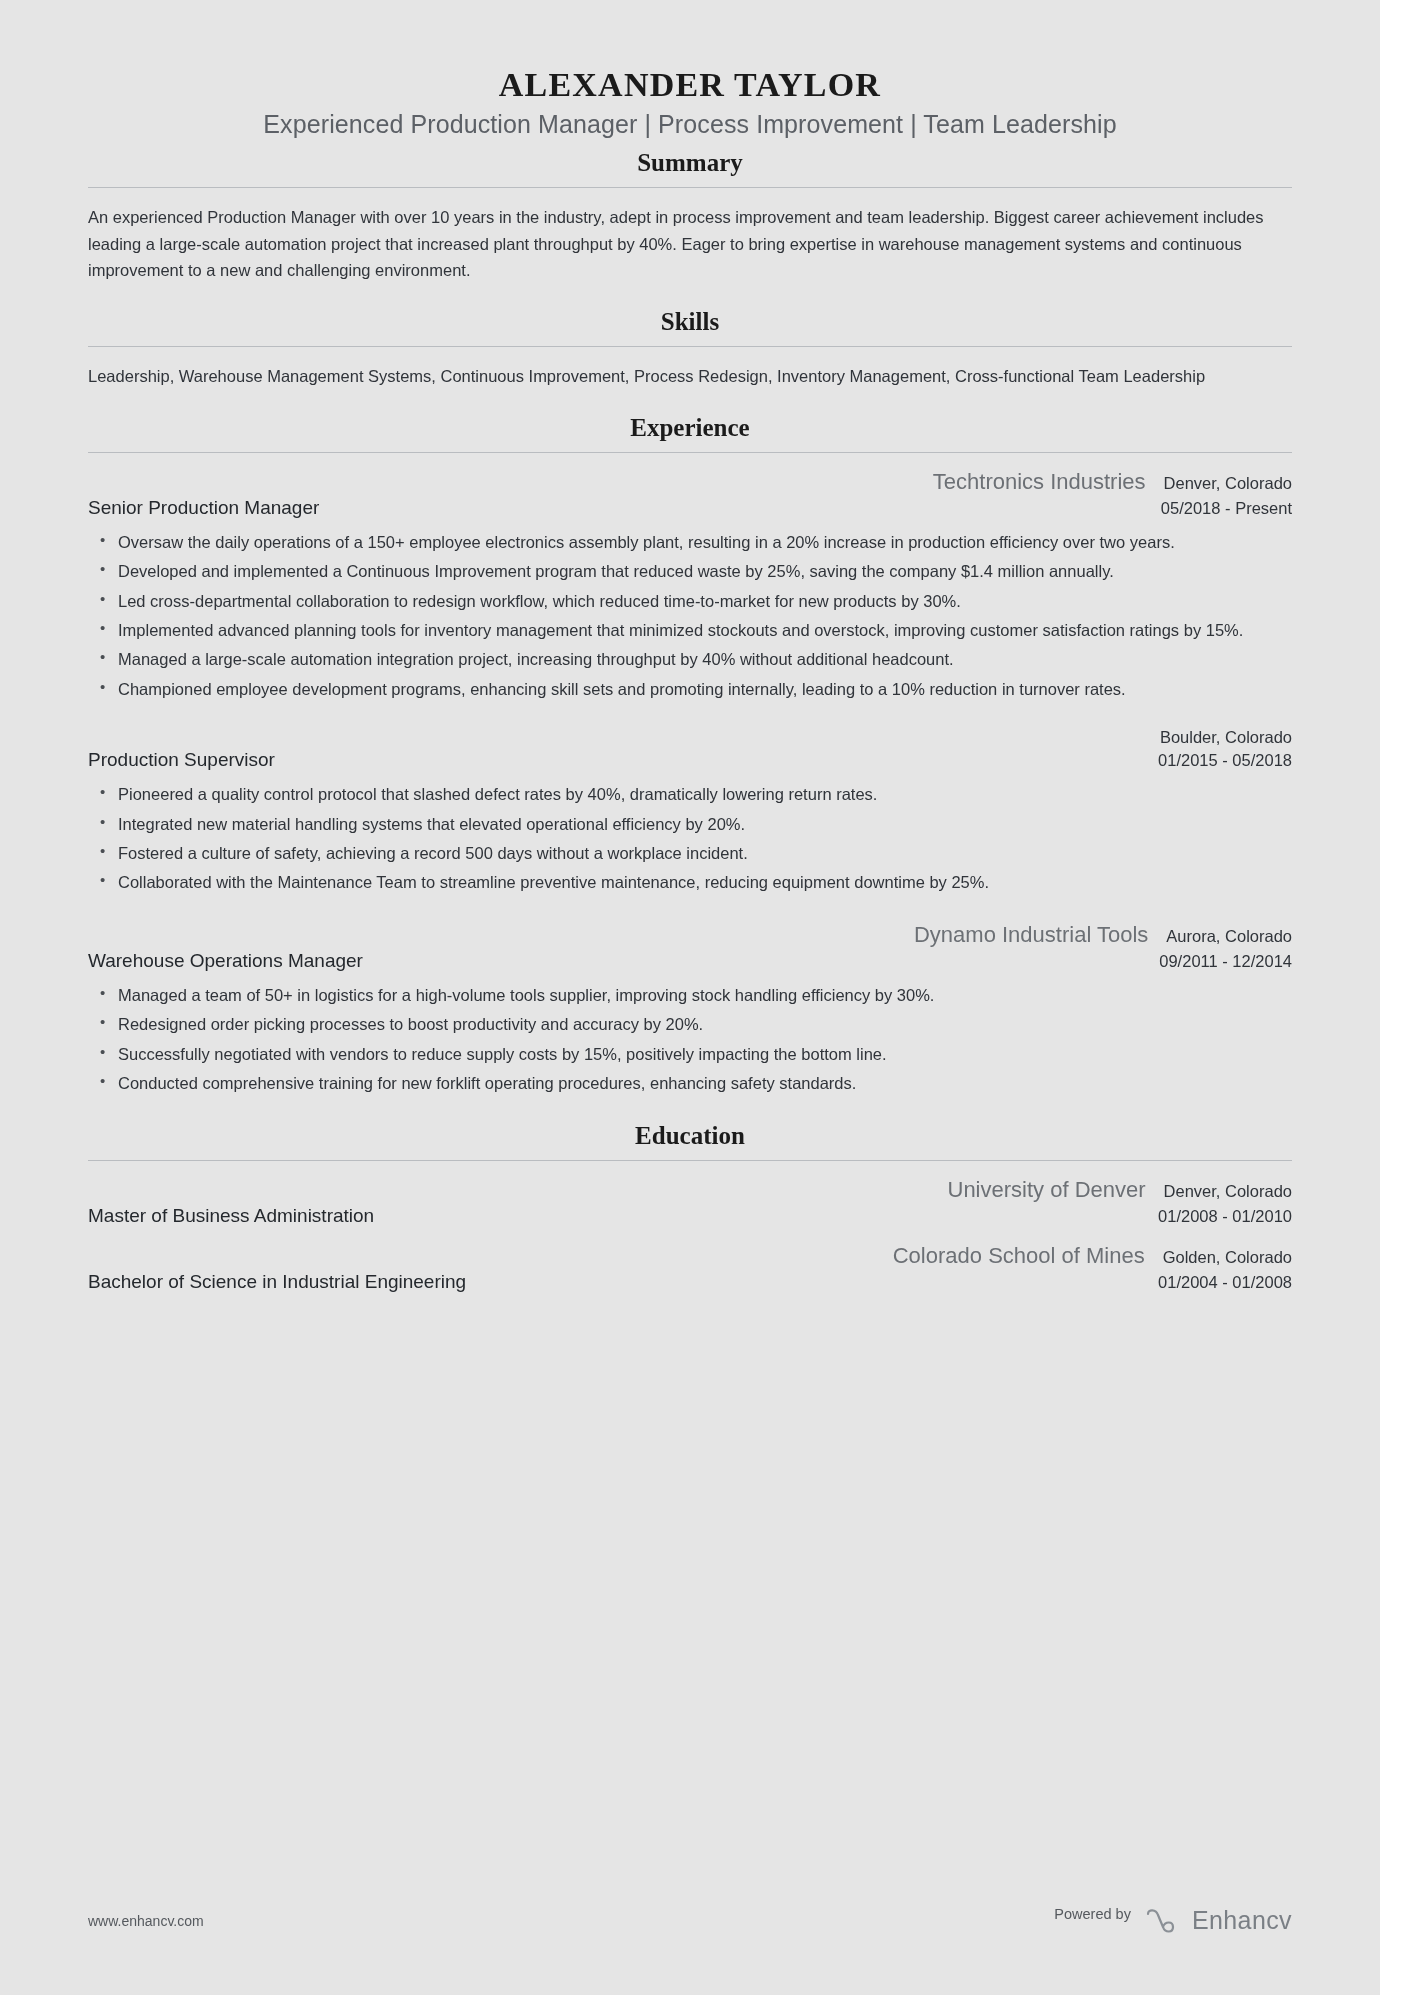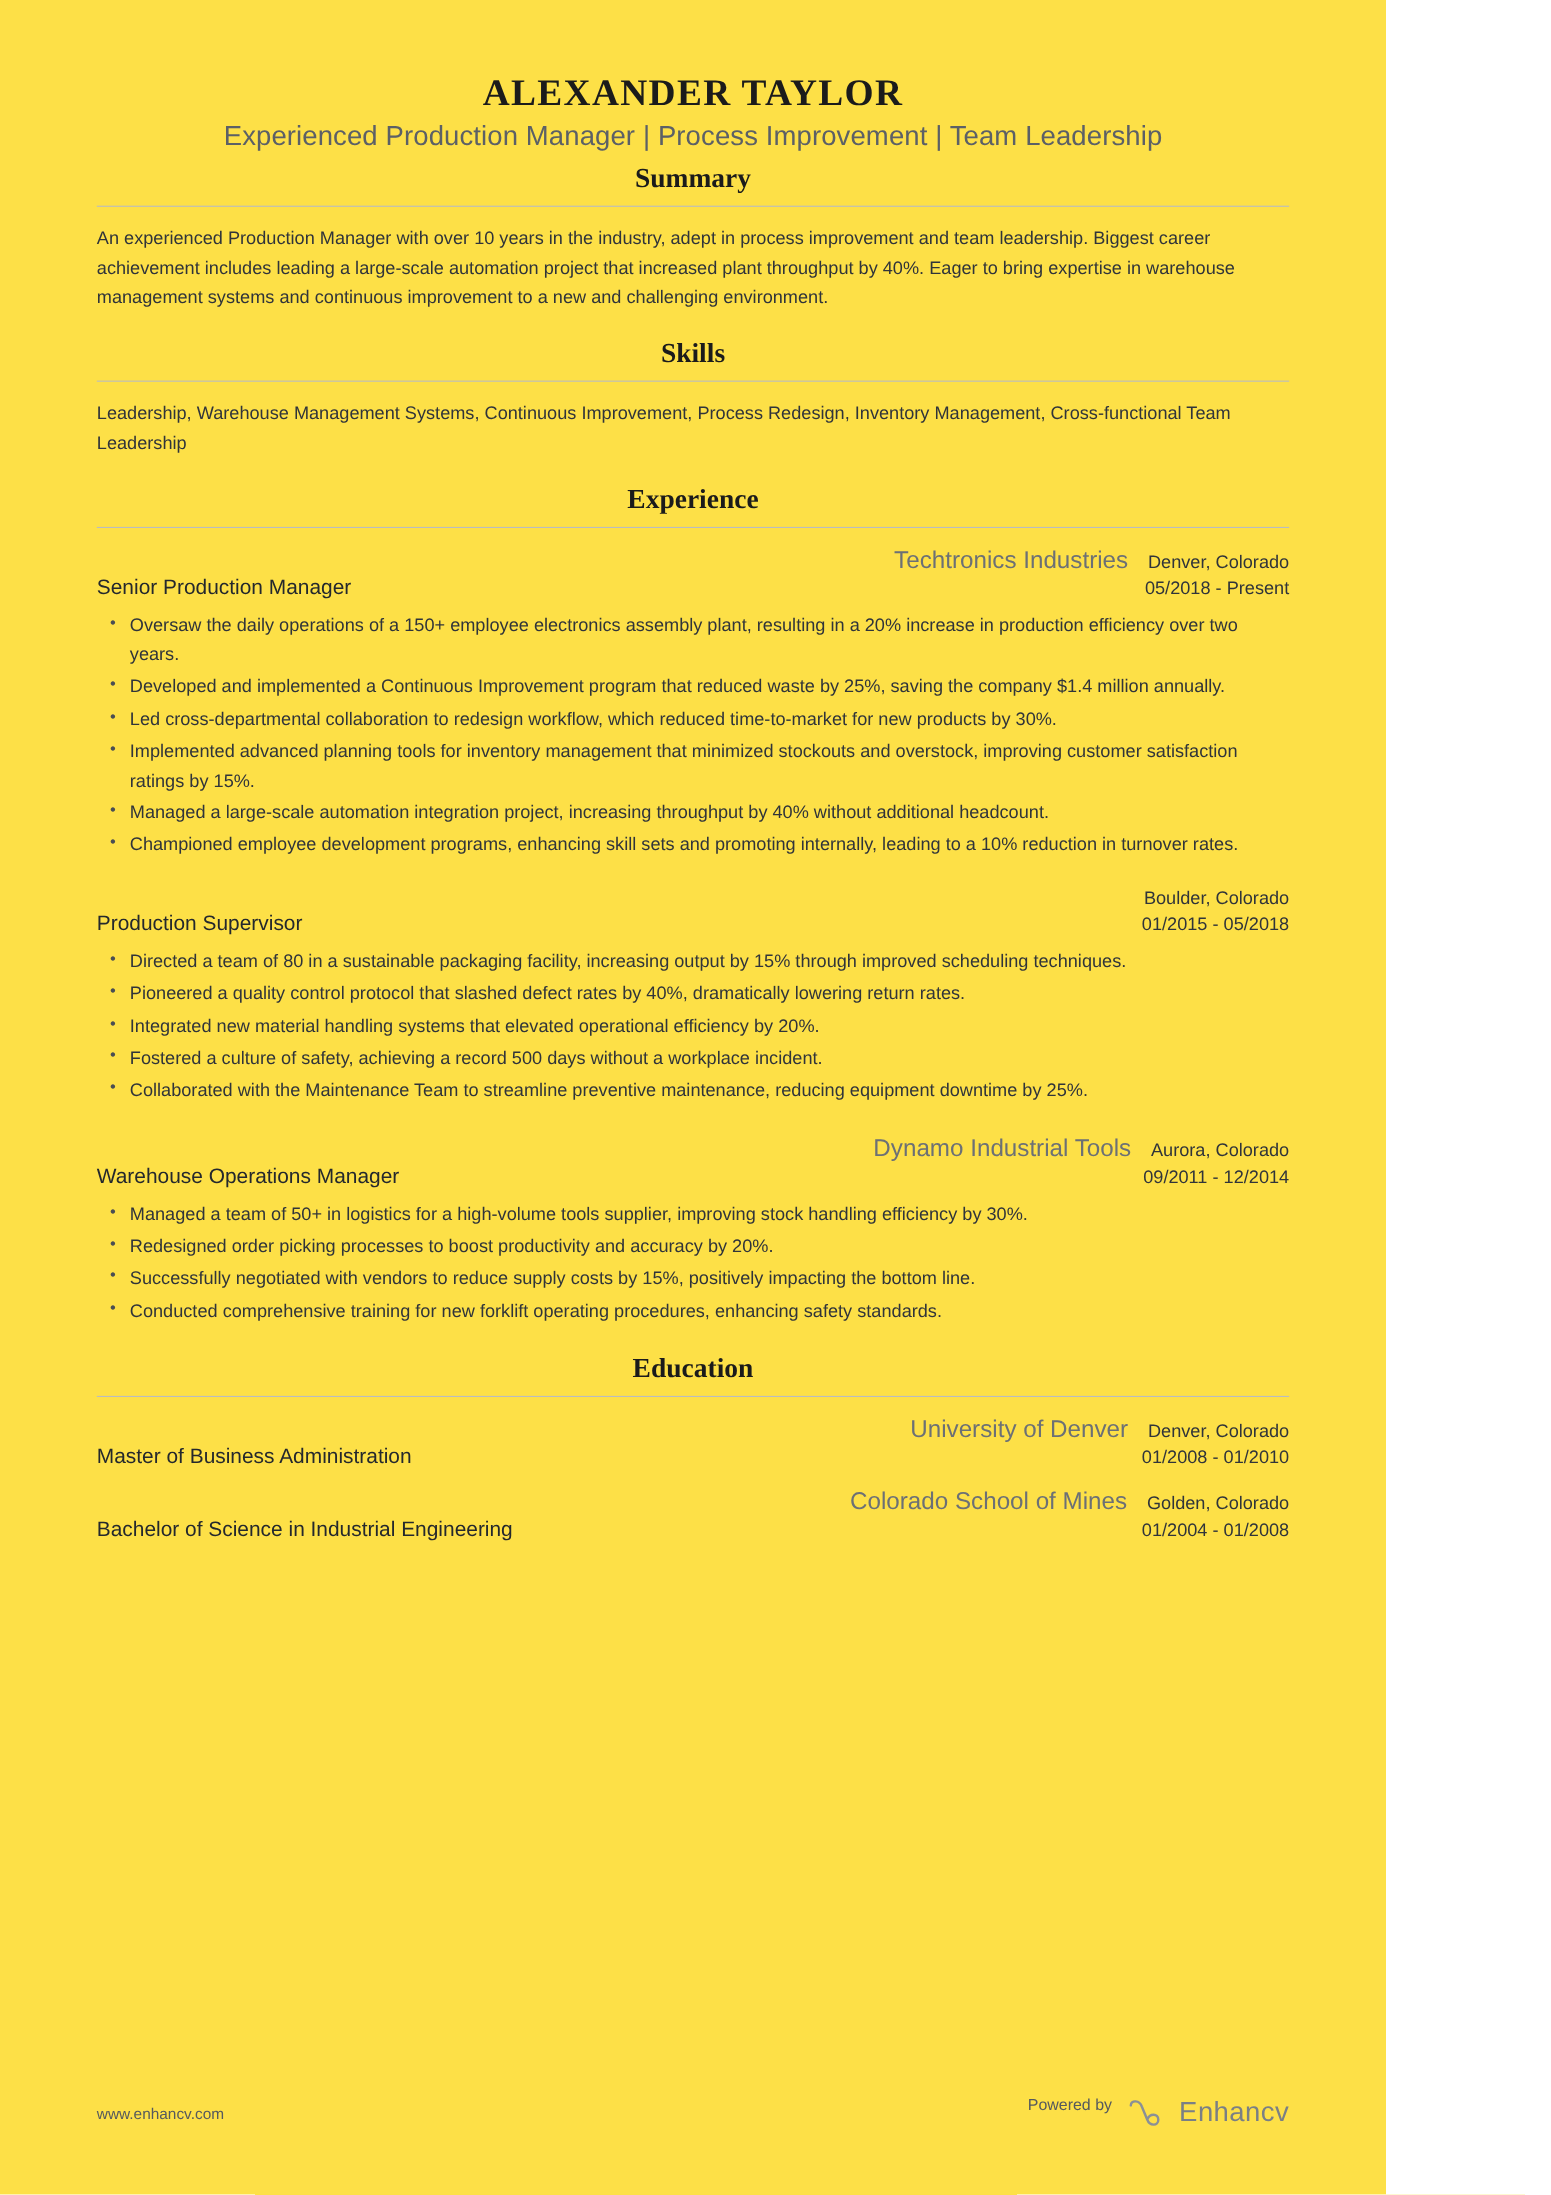--- a/index.html
+++ b/index.html
@@ -5,24 +5,24 @@
   html, body {
     margin: 0;
     padding: 0;
     background: #ffffff;
   }
   body {
     font-family: "Liberation Sans", sans-serif;
     color: #2b2b2b;
   }
   .page {
-    width: 1260px;
+    width: 1380px;
     height: 1995px;
     position: relative;
-    background: #fde047;
+    background: #e5e5e5;
     box-sizing: border-box;
     padding: 52px 88px 0 88px;
   }
   
   .cv-name {
     text-align: center;
     font-family: "Liberation Serif", serif;
     font-weight: bold;
     font-size: 34px;
     letter-spacing: 1.2px;
@@ -213,21 +213,20 @@
 
     <div class="entry">
       <div class="entry-head">
         <div class="entry-loc">Boulder, Colorado</div>
       </div>
       <div class="entry-sub">
         <div class="entry-role">Production Supervisor</div>
         <div class="entry-dates">01/2015 - 05/2018</div>
       </div>
       <ul class="bullets">
-        <li>Directed a team of 80 in a sustainable packaging facility, increasing output by 15% through improved scheduling techniques.</li>
         <li>Pioneered a quality control protocol that slashed defect rates by 40%, dramatically lowering return rates.</li>
         <li>Integrated new material handling systems that elevated operational efficiency by 20%.</li>
         <li>Fostered a culture of safety, achieving a record 500 days without a workplace incident.</li>
         <li>Collaborated with the Maintenance Team to streamline preventive maintenance, reducing equipment downtime by 25%.</li>
       </ul>
     </div>
 
     <div class="entry">
       <div class="entry-head">
         <div class="entry-org">Dynamo Industrial Tools</div>

